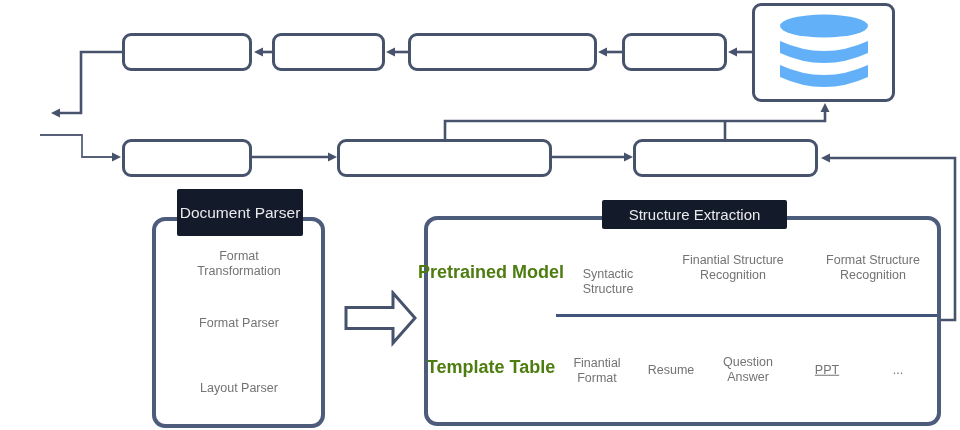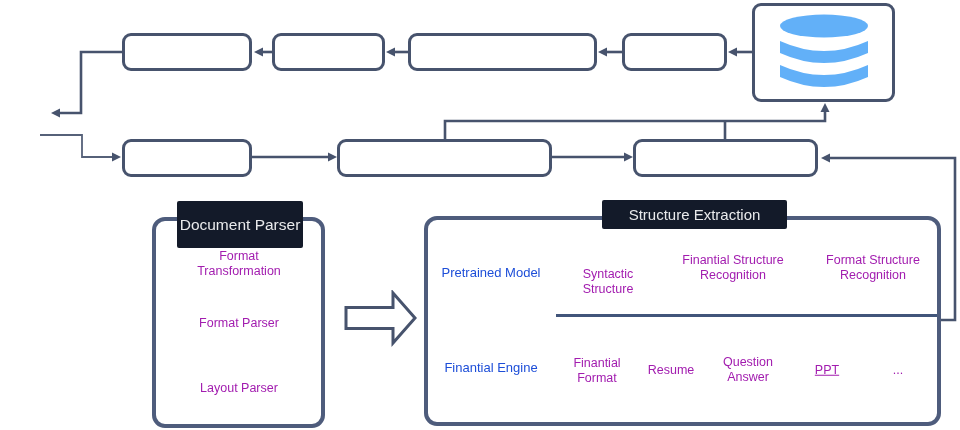--- a/index.html
+++ b/index.html
@@ -23,31 +23,31 @@
   
   .panel{
     position:absolute;border:4px solid #4E5C7C;border-radius:13px;
     box-sizing:border-box;background:transparent;
   }
   .panel-header{
     position:absolute;background:#131A29;color:#E9EAEC;
     display:flex;align-items:center;justify-content:center;text-align:center;
     border-radius:2px;z-index:3;
   }
-  .dp-header{left:177px;top:201px;width:126px;height:47px;font-size:15.5px;line-height:21px;}
+  .dp-header{left:177px;top:189px;width:126px;height:47px;font-size:15.5px;line-height:21px;}
   .ke-header{left:602px;top:200px;width:185px;height:29px;font-size:15px;}
   
   .txt{
     position:absolute;transform:translate(-50%,-50%);
-    text-align:center;color:#a21caf;font-size:12.5px;line-height:14.5px;
+    text-align:center;color:#737373;font-size:12.5px;line-height:14.5px;
     white-space:normal;z-index:2;
   }
   .rowlabel{
     position:absolute;transform:translate(-50%,-50%);
-    color:#1d4ed8;font-weight:normal;font-size:13px;white-space:nowrap;z-index:2;
+    color:#4d7c0f;font-weight:bold;font-size:18px;white-space:nowrap;z-index:2;
   }
   svg.overlay{position:absolute;left:0;top:0;z-index:1;}
 </style>
 </head>
 <body>
 
 <div id="canvas">
 
   <svg class="overlay" width="960" height="430" viewBox="0 0 960 430">
     <g stroke="#47536D" stroke-width="2.6" fill="none">
@@ -121,20 +121,20 @@
     <span>Structure Extraction</span>
   </div>
 
   <div class="abs" style="left:556px;top:314px;width:381px;height:3px;background:#41557A;z-index:2;"></div>
 
   <div class="rowlabel" style="left:491px;top:272px;">Pretrained Model</div>
   <div class="txt" style="left:608px;top:269px;width:74px;margin-top:12px;">Syntactic Structure</div>
   <div class="txt" style="left:733px;top:267px;width:132px;">Finantial Structure Recognition</div>
   <div class="txt" style="left:873px;top:267px;width:108px;">Format Structure Recognition</div>
 
-  <div class="rowlabel" style="left:491px;top:367px;">Finantial Engine</div>
+  <div class="rowlabel" style="left:491px;top:367px;">Template Table</div>
   <div class="txt" style="left:597px;top:370px;width:70px;">Finantial Format</div>
   <div class="txt" style="left:671px;top:370px;width:70px;">Resume</div>
   <div class="txt" style="left:748px;top:369px;width:72px;">Question Answer</div>
   <div class="txt" style="left:827px;top:370px;width:50px;text-decoration:underline;">PPT</div>
   <div class="txt" style="left:898px;top:370px;width:30px;">...</div>
 
 </div>
 
 </body></html>

